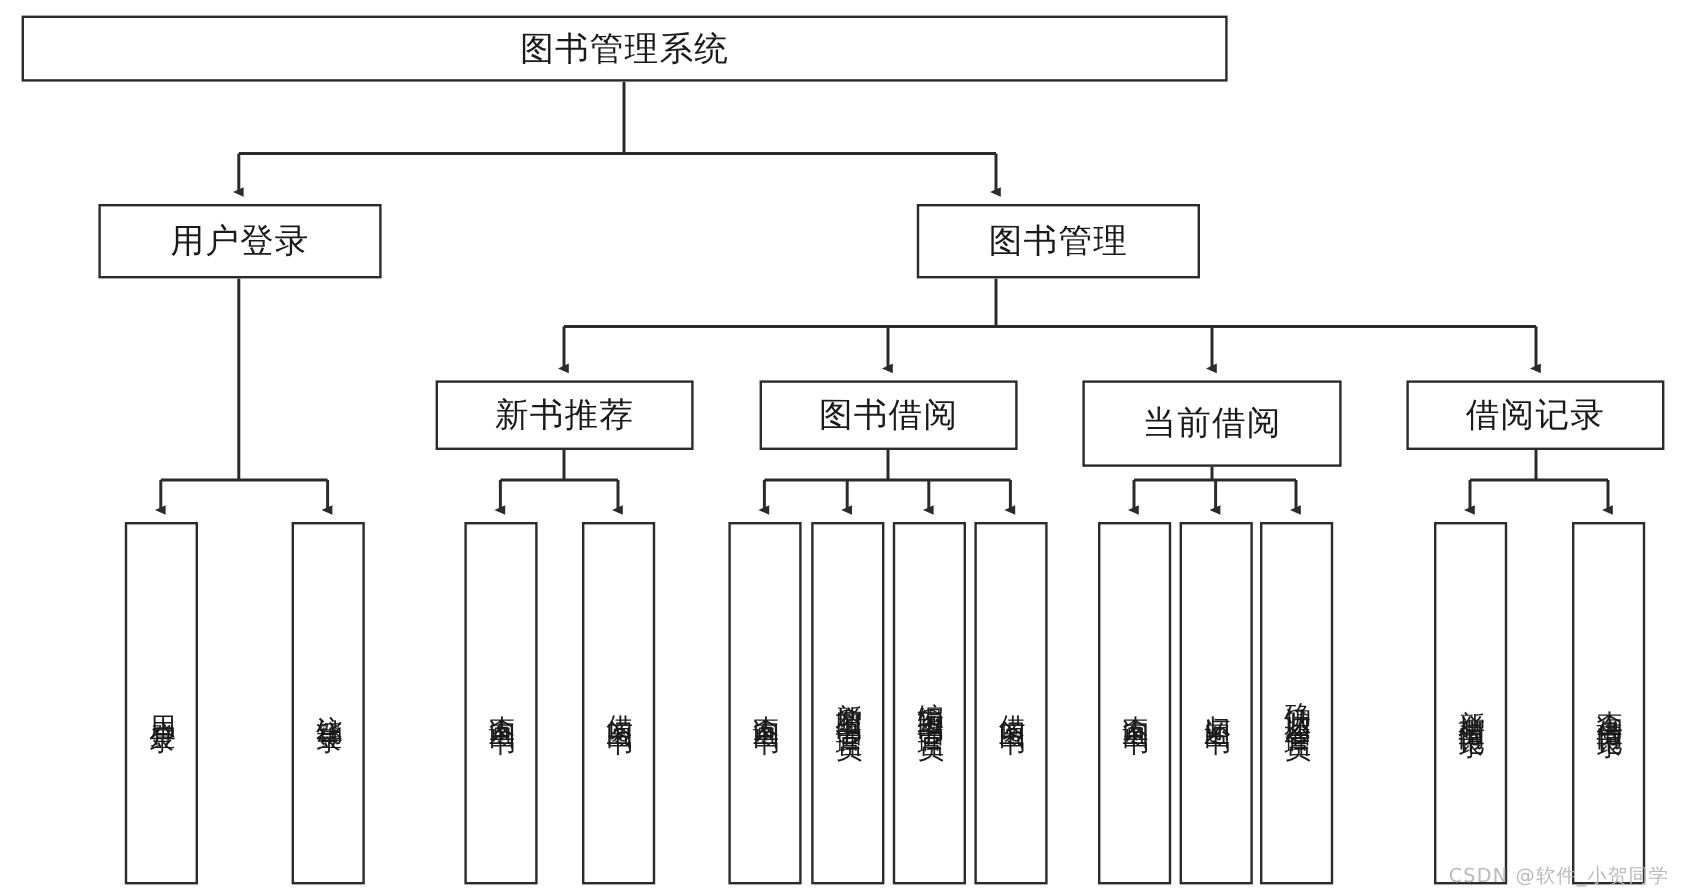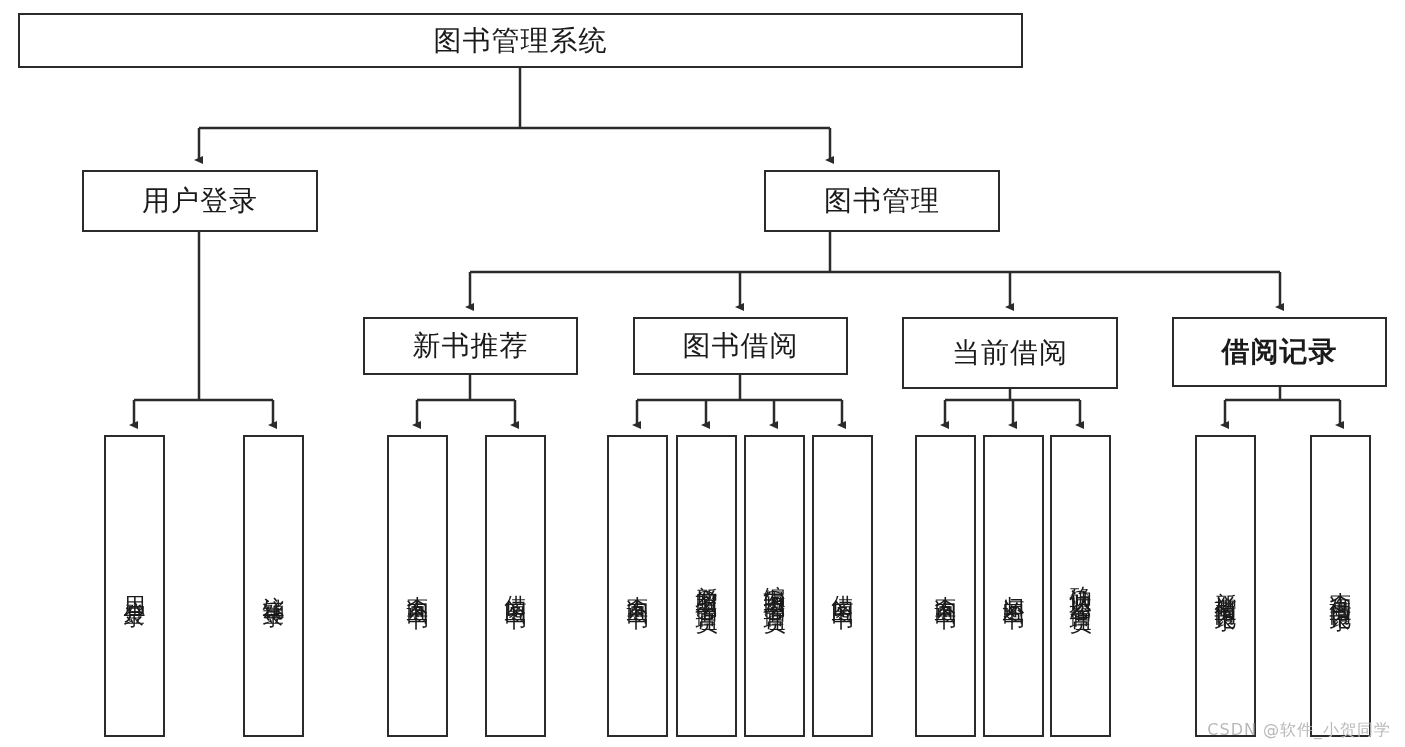--- a/index.html
+++ b/index.html
@@ -114,21 +114,21 @@
 
   <div class="node h" style="left:633px;top:317px;width:215px;height:58px;">
     <span class="htext">图书借阅</span>
   </div>
   <div class="node h" style="left:363px;top:317px;width:215px;height:58px;">
     <span class="htext">新书推荐</span>
   </div>
   <div class="node h" style="left:902px;top:317px;width:216px;height:72px;">
     <span class="htext">当前借阅</span>
   </div>
-  <div class="node h" style="left:1172px;top:317px;width:215px;height:70px;font-weight:bold;">
+  <div class="node h" style="left:1172px;top:317px;width:215px;height:58px;">
     <span class="htext">借阅记录</span>
   </div>
 
   <div class="node v" style="left:104px;top:435px;width:61px;height:302px;">
     <span class="vtext">用户登录</span>
   </div>
   <div class="node v" style="left:243px;top:435px;width:61px;height:302px;">
     <span class="vtext">注销登录</span>
   </div>
 

